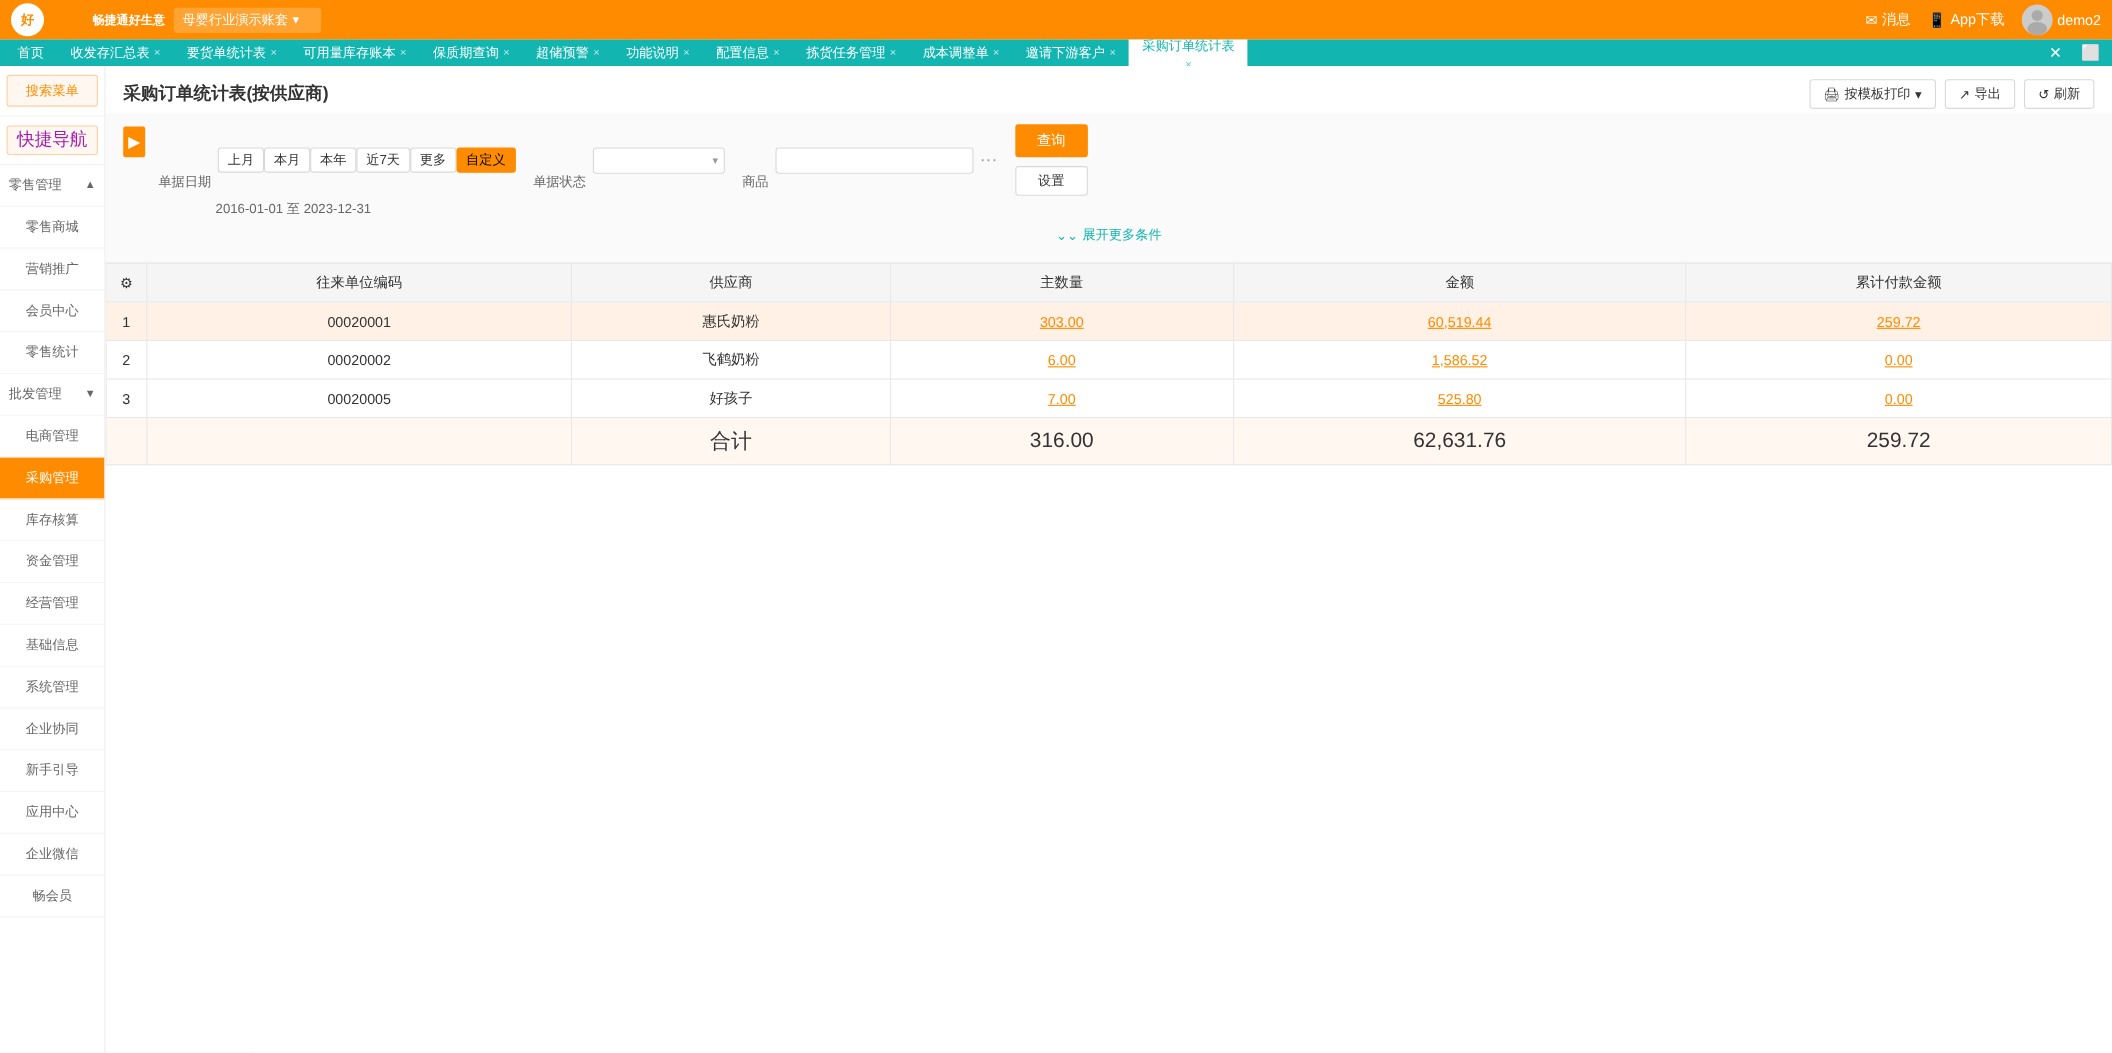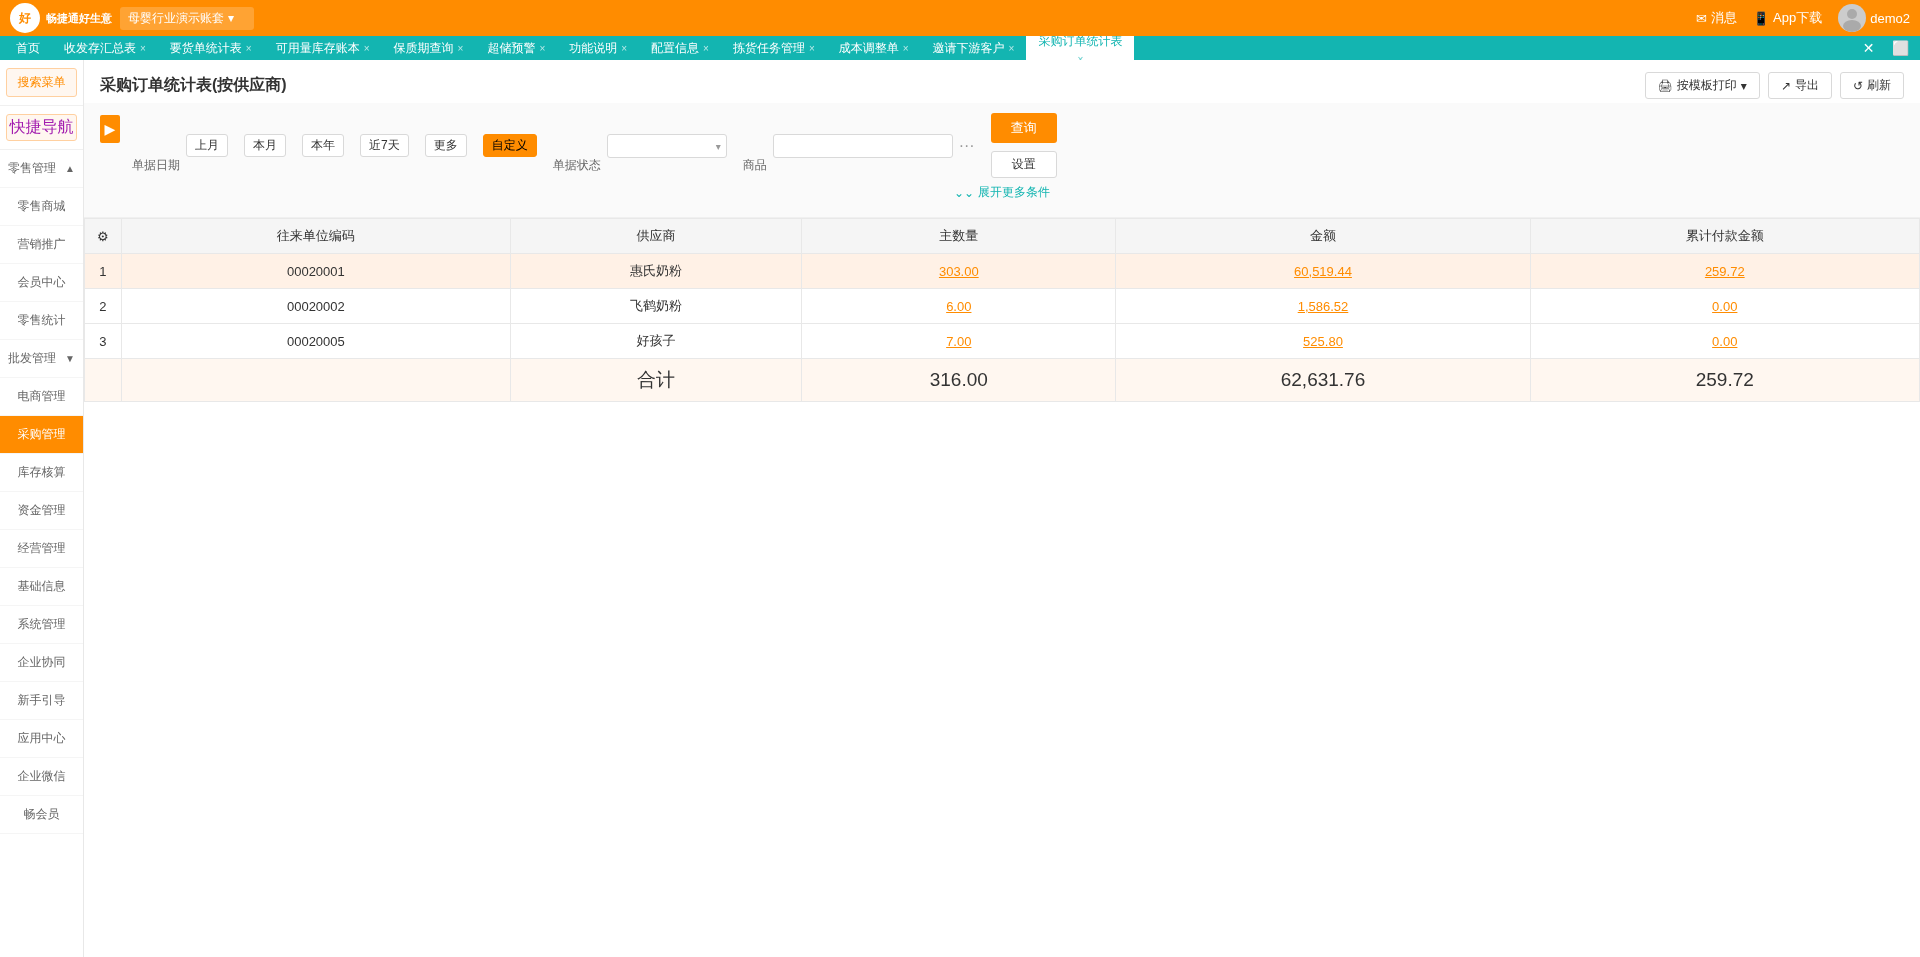--- a/index.html
+++ b/index.html
@@ -22,21 +22,21 @@
     .nav-tab.home { background: transparent; }
     .nav-tab .close-btn { font-size: 10px; opacity: 0.7; cursor: pointer; }
     .nav-tab.active .close-btn { color: #13b5b1; }
     .nav-tab-actions { margin-left: auto; display: flex; gap: 6px; }
     .nav-action-btn { color: white; background: none; border: none; cursor: pointer; font-size: 14px; padding: 2px 6px; }
 
     
     .main-layout { display: flex; flex: 1; overflow: hidden; }
 
     
-    .sidebar { width: 84px; background: white; display: flex; flex-direction: column; border-right: 1px solid #e8e8e8; flex-shrink: 0; overflow-y: auto; }
+    .sidebar { width: 96px; background: white; display: flex; flex-direction: column; border-right: 1px solid #e8e8e8; flex-shrink: 0; overflow-y: auto; }
     .sidebar-search { padding: 8px 6px; border-bottom: 1px solid #f0f0f0; }
     .sidebar-search-btn { width: 100%; background: #fff7f0; border: 1px solid #ffd0a0; border-radius: 3px; padding: 5px; color: #ff8c00; font-size: 12px; cursor: pointer; text-align: center; }
     .sidebar-nav-btn { padding: 8px 6px; border-bottom: 1px solid #f0f0f0; }
     .sidebar-nav-btn-inner { width: 100%; background: #fff7f0; border: 1px solid #ffd0a0; border-radius: 3px; padding: 2px; color: #a21caf; font-size: 16px; cursor: pointer; text-align: center; }
     .sidebar-item { display: flex; flex-direction: column; align-items: center; padding: 10px 6px; cursor: pointer; color: #666; font-size: 12px; border-bottom: 1px solid #f5f5f5; text-align: center; }
     .sidebar-item.active { background: #ff8c00; color: white; }
     .sidebar-item.has-arrow { flex-direction: row; justify-content: space-between; padding: 10px 8px; }
     .sidebar-item .arrow { font-size: 10px; }
 
     
@@ -44,21 +44,21 @@
     .page-title { font-size: 16px; font-weight: bold; color: #333; }
     .btn-print { background: white; border: 1px solid #d9d9d9; border-radius: 3px; padding: 4px 12px; font-size: 12px; cursor: pointer; display: flex; align-items: center; gap: 4px; color: #333; }
     .btn-export { background: white; border: 1px solid #d9d9d9; border-radius: 3px; padding: 4px 12px; font-size: 12px; cursor: pointer; display: flex; align-items: center; gap: 4px; color: #333; }
     .btn-refresh { background: white; border: 1px solid #d9d9d9; border-radius: 3px; padding: 4px 12px; font-size: 12px; cursor: pointer; display: flex; align-items: center; gap: 4px; color: #333; }
 
     
     .filter-area { padding: 10px 16px; border-bottom: 1px solid #f0f0f0; background: #fafafa; }
     .filter-row { display: flex; align-items: center; gap: 16px; flex-wrap: wrap; }
     .filter-group { display: flex; align-items: center; gap: 6px; }
     .filter-label { color: #666; font-size: 12px; white-space: nowrap; margin-top: 40px; }
-    .filter-date-shortcuts { display: flex; gap: 16px; justify-content: space-between; }
+    .filter-date-shortcuts { display: flex; gap: 0; justify-content: space-between; }
     .date-shortcut { padding: 2px 8px; border: 1px solid #d9d9d9; border-radius: 3px; font-size: 12px; cursor: pointer; background: white; color: #333; }
     .date-shortcut.custom { background: #ff8c00; color: #000000; border-color: #ff8c00; }
     .date-range { font-size: 12px; color: #666; }
     .filter-select { border: 1px solid #d9d9d9; border-radius: 3px; padding: 4px 24px 4px 8px; font-size: 12px; background: white; cursor: pointer; color: #333; min-width: 120px; appearance: none; }
     .filter-input { border: 1px solid #d9d9d9; border-radius: 3px; padding: 4px 8px; font-size: 12px; min-width: 180px; }
     .more-dots { color: #999; cursor: pointer; font-size: 16px; }
     .btn-query { background: #ff8c00; border: none; color: white; padding: 6px 20px; border-radius: 3px; font-size: 13px; cursor: pointer; }
     .btn-settings { background: white; border: 1px solid #d9d9d9; color: #333; padding: 4px 12px; border-radius: 3px; font-size: 12px; cursor: pointer; display: block; margin-top: 4px; }
     .expand-more { display: flex; justify-content: center; padding: 6px; }
     .expand-btn { background: none; border: none; color: #13b5b1; font-size: 12px; cursor: pointer; display: flex; align-items: center; gap: 4px; }
@@ -84,21 +84,21 @@
     .select-wrapper::after { content: '▾'; position: absolute; right: 6px; top: 50%; transform: translateY(-50%); pointer-events: none; color: #999; font-size: 10px; }
     .header-actions { display: flex; gap: 8px; align-items: center; }
   </style>
 </head>
 <body>
 
 <div class="top-bar">
   <div class="top-bar-left">
     <div class="logo-area">
       <div class="logo-icon">好</div>
-      <span style="font-size:11px;color:white;">畅捷通好生意</span>
+      <span style="font-size:11px;color:white;margin-left:38px;">畅捷通好生意</span>
     </div>
     <div class="dropdown-selector">
       <span>母婴行业演示账套</span>
       <span>▾</span>
     </div>
   </div>
   <div class="top-bar-right">
     <div class="top-bar-btn">
       <span>✉</span>
       <span>消息</span>
@@ -293,20 +293,23 @@
               <input class="filter-input" type="text" style="">
               <span class="more-dots">···</span>
             </div>
 
             <div class="filter-query-col">
               <button class="btn-query">查询</button>
               <button class="btn-settings">设置</button>
             </div>
           </div>
 
+          <div style="margin-top:4px; margin-left:52px;">
+            <span class="date-range">2016-01-01 至 2023-12-31</span>
+          </div>
         </div>
       </div>
 
       <div class="expand-more">
         <button class="expand-btn">
           <span>⌄⌄</span>
           <span>展开更多条件</span>
         </button>
       </div>
     </div>

